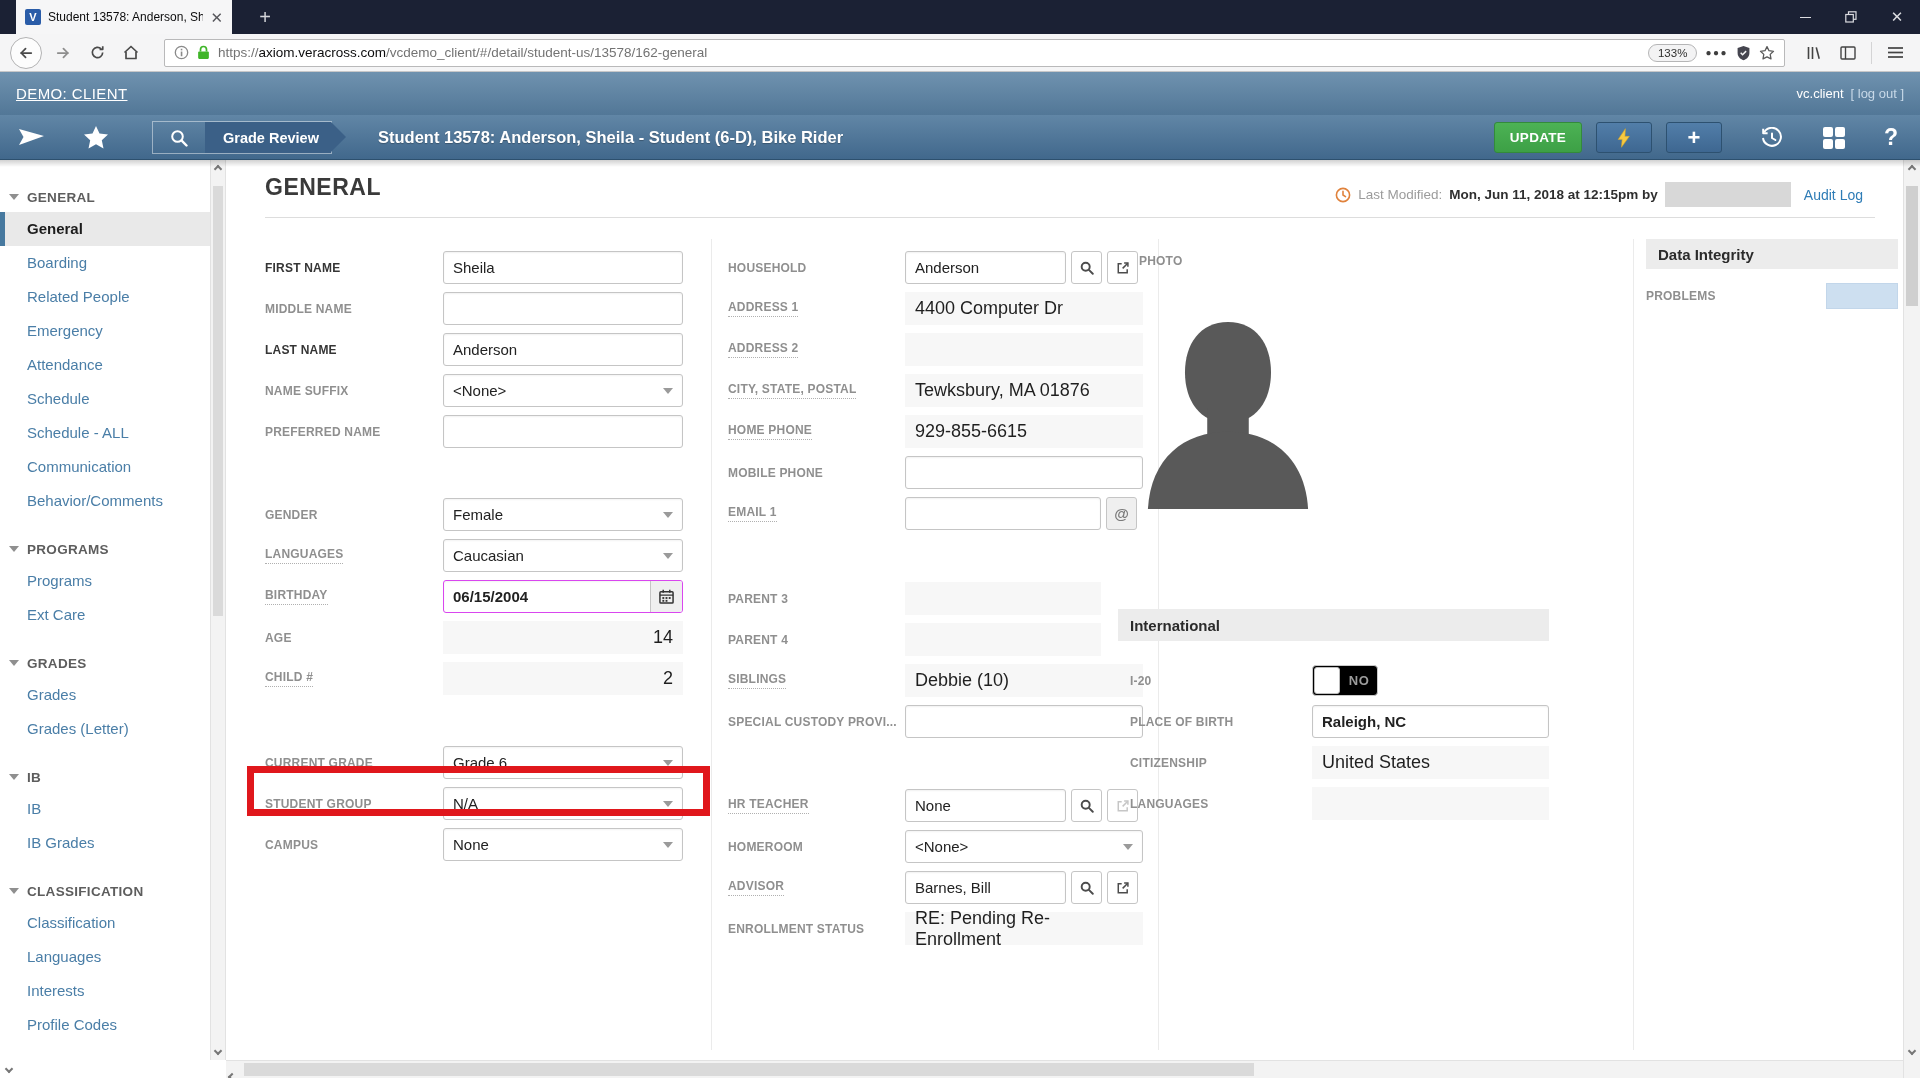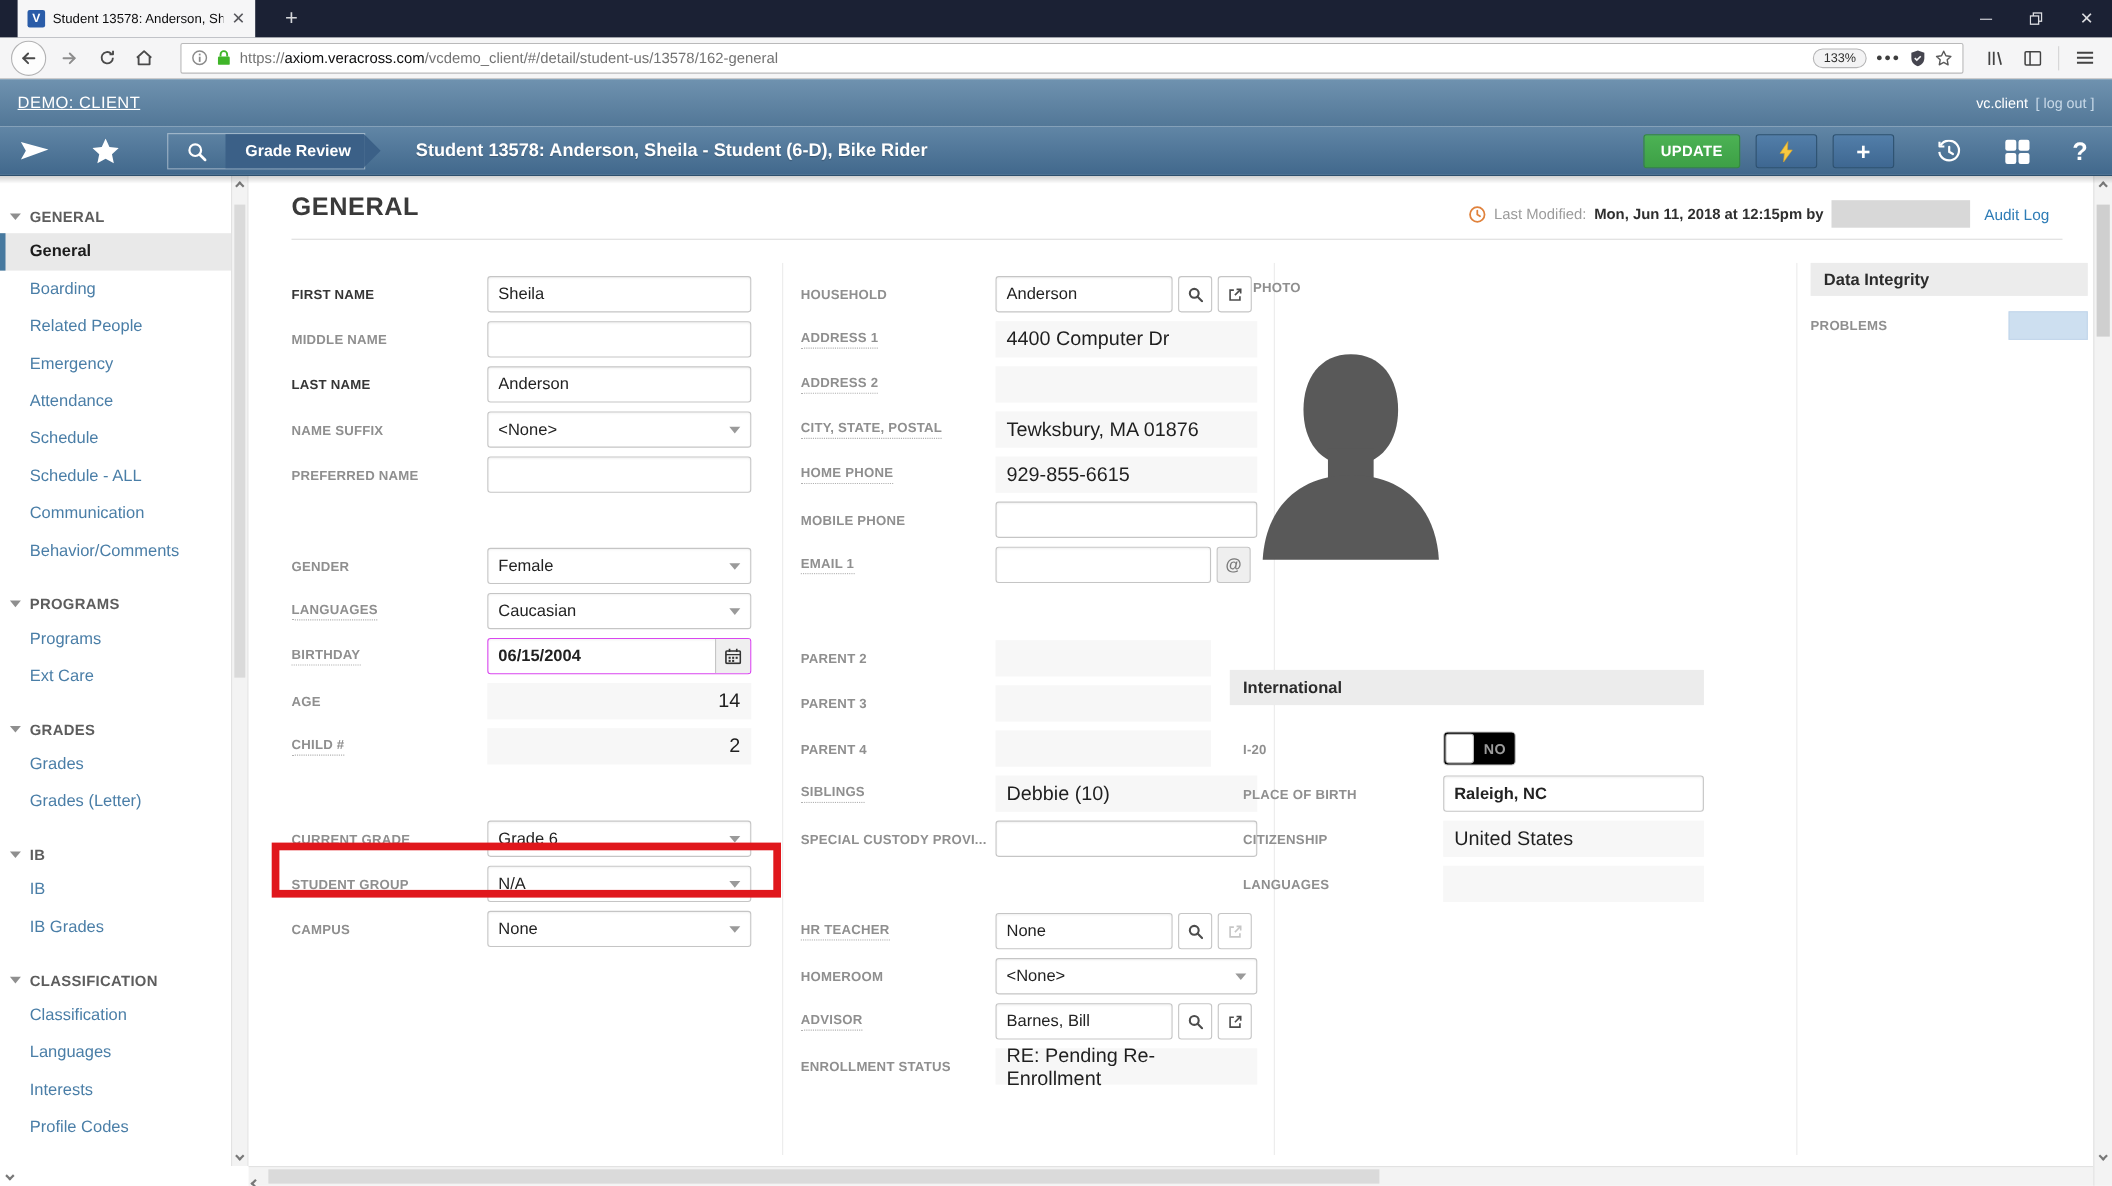--- a/index.html
+++ b/index.html
@@ -554,26 +554,20 @@
         </div>
       <div class="frow">
           <div class="lbl dotted w2"><span>EMAIL 1</span></div>
         <input class="tbox" style="width: 196px;" value="">
         <div class="iconbtn at">@</div>
         </div>
 
       <div class="spacer44"></div>
 
       <div class="frow">
-          <div class="lbl w2"><span>PARENT 2</span></div>
-        <div class="ro" style="width:196px;">
-            <span></span>
-          </div>
-        </div>
-      <div class="frow">
           <div class="lbl w2"><span>PARENT 3</span></div>
         <div class="ro" style="width:196px;">
             <span></span>
           </div>
         </div>
       <div class="frow">
           <div class="lbl w2"><span>PARENT 4</span></div>
         <div class="ro" style="width:196px;">
             <span></span>
           </div>

